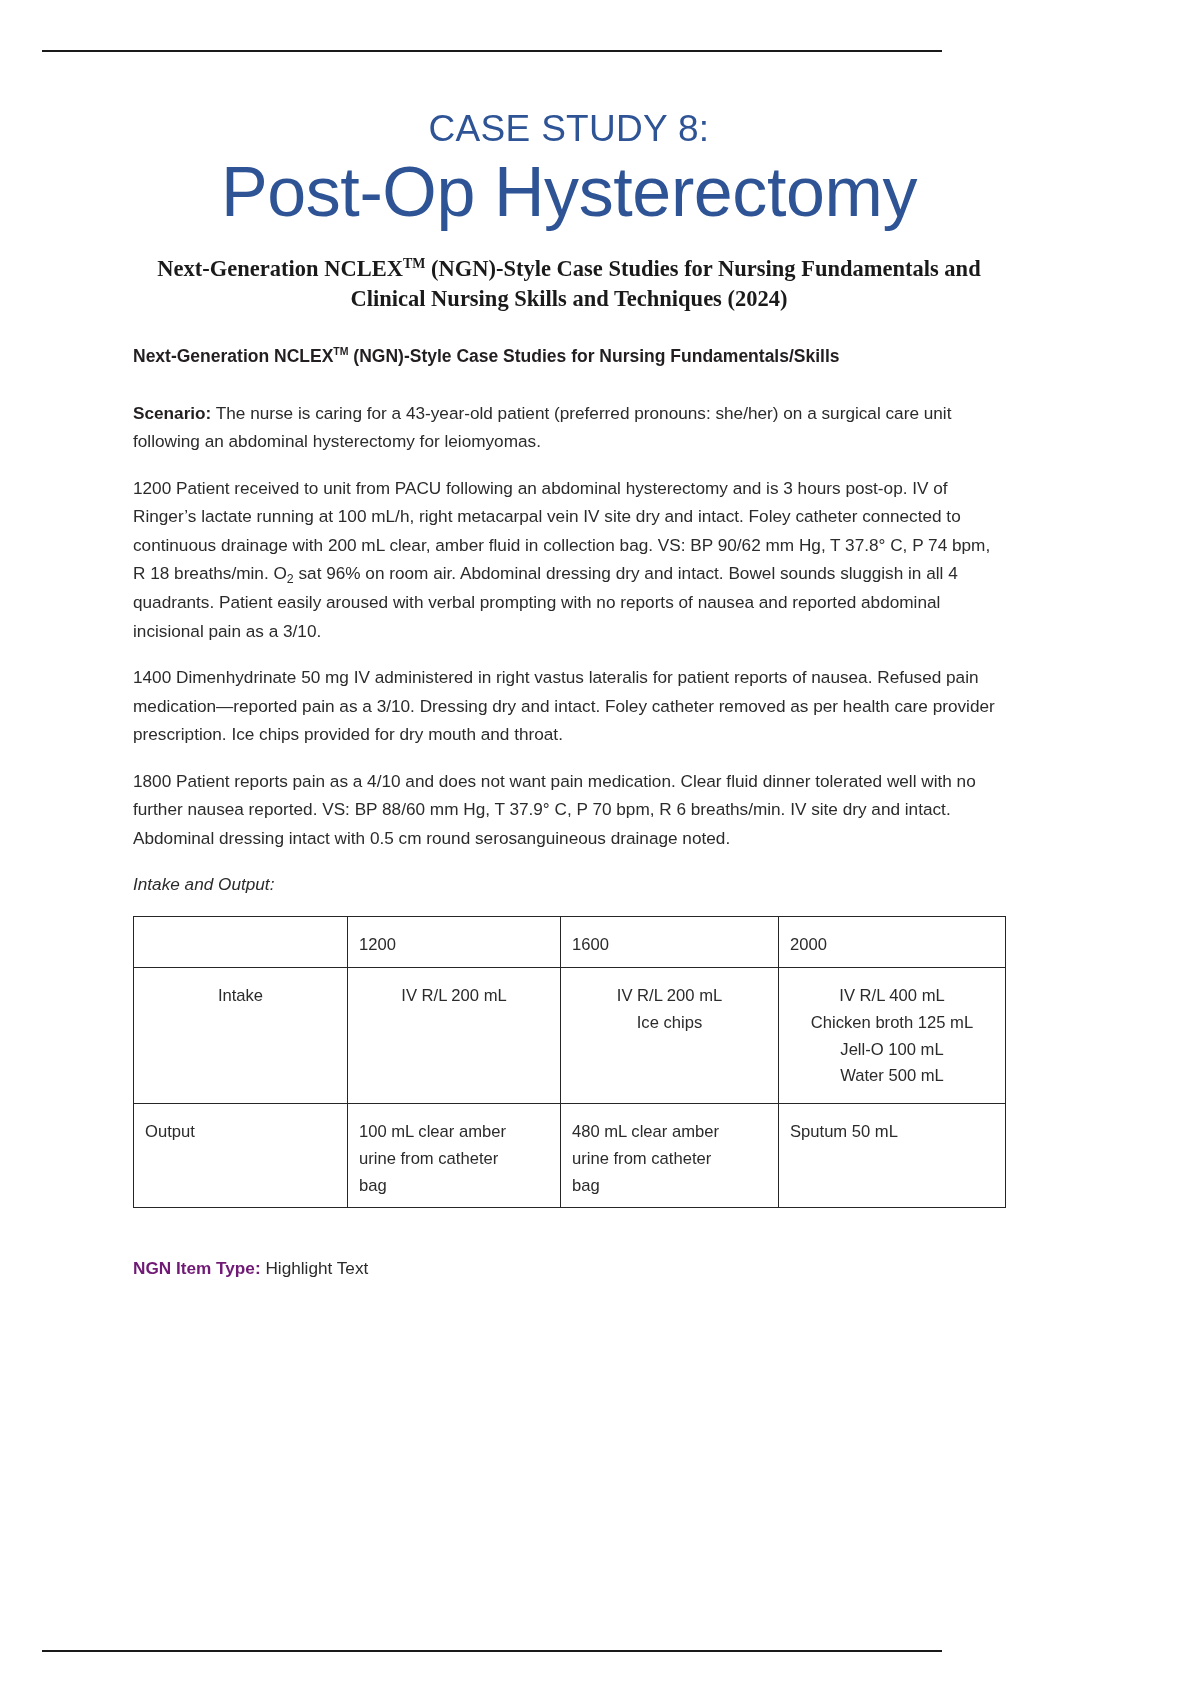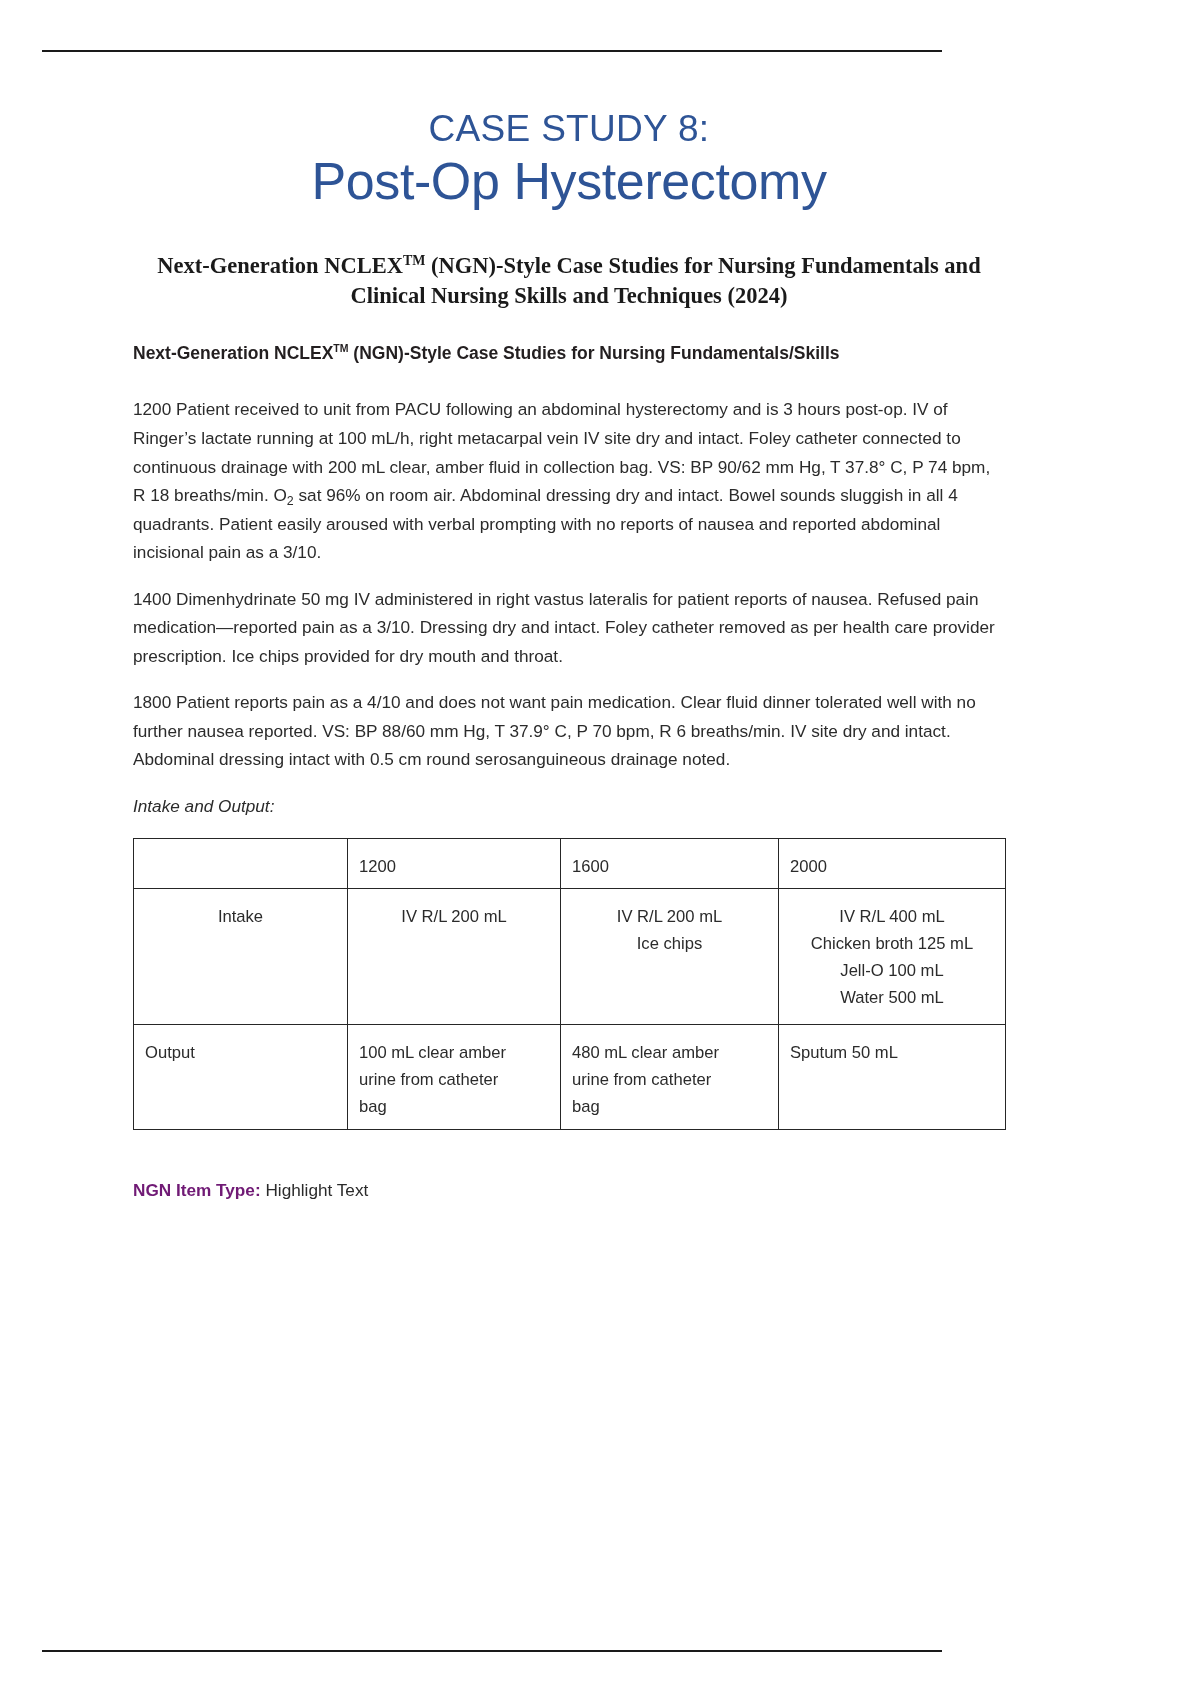--- a/index.html
+++ b/index.html
@@ -49,25 +49,25 @@
     color: #2e5496;
     font-size: 37px;
     font-weight: 400;
     letter-spacing: 0.3px;
     line-height: 1.12;
     margin: 0 0 2px 0;
   }
   .title-line2 {
     text-align: center;
     color: #2e5496;
-    font-size: 52px;
+    font-size: 70px;
     font-weight: 400;
     letter-spacing: -0.4px;
     line-height: 1.18;
-    margin: 0 0 38px 0;
+    margin: 0 0 20px 0;
   }
 
   
   .subtitle-serif {
     font-family: "Liberation Serif", serif;
     font-weight: bold;
     font-size: 22.5px;
     line-height: 1.34;
     text-align: center;
     margin: 0 0 30px 0;
@@ -162,20 +162,21 @@
   <div class="content">
 
     <h1 class="title-line1">CASE STUDY 8:</h1>
     <h1 class="title-line2">Post-Op Hysterectomy</h1>
 
     <p class="subtitle-serif"><span>Next-Generation NCLEX</span><sup>TM</sup><span> (NGN)-Style Case Studies for Nursing Fundamentals and Clinical Nursing Skills and Techniques (2024)</span></p>
 
     <p class="head-bold"><span>Next-Generation NCLEX</span><sup>TM</sup><span> (NGN)-Style Case Studies for Nursing Fundamentals/Skills</span></p>
 
 
+    <p class="body"><b>Scenario:</b><span> The nurse is caring for a 43-year-old patient (preferred pronouns: she/her) on a surgical care unit following an abdominal hysterectomy for leiomyomas.</span></p>
 
 
     <p class="body"><span>1200 Patient received to unit from PACU following an abdominal hysterectomy and is 3 hours post-op. IV of Ringer’s lactate running at 100 mL/h, right metacarpal vein IV site dry and intact. Foley catheter connected to continuous drainage with 200 mL clear, amber fluid in collection bag. VS: BP 90/62 mm Hg, T 37.8° C, P 74 bpm, R 18 breaths/min. O</span><sub>2</sub><span> sat 96% on room air. Abdominal dressing dry and intact. Bowel sounds sluggish in all 4 quadrants. Patient easily aroused with verbal prompting with no reports of nausea and reported abdominal incisional pain as a 3/10.</span></p>
 
     <p class="body">1400 Dimenhydrinate 50 mg IV administered in right vastus lateralis for patient reports of nausea. Refused pain medication—reported pain as a 3/10. Dressing dry and intact. Foley catheter removed as per health care provider prescription. Ice chips provided for dry mouth and throat.</p>
 
     <p class="body">1800 Patient reports pain as a 4/10 and does not want pain medication. Clear fluid dinner tolerated well with no further nausea reported. VS: BP 88/60 mm Hg, T 37.9° C, P 70 bpm, R 6 breaths/min. IV site dry and intact. Abdominal dressing intact with 0.5 cm round serosanguineous drainage noted.</p>
 
     <p class="italic-label">Intake and Output:</p>
 

